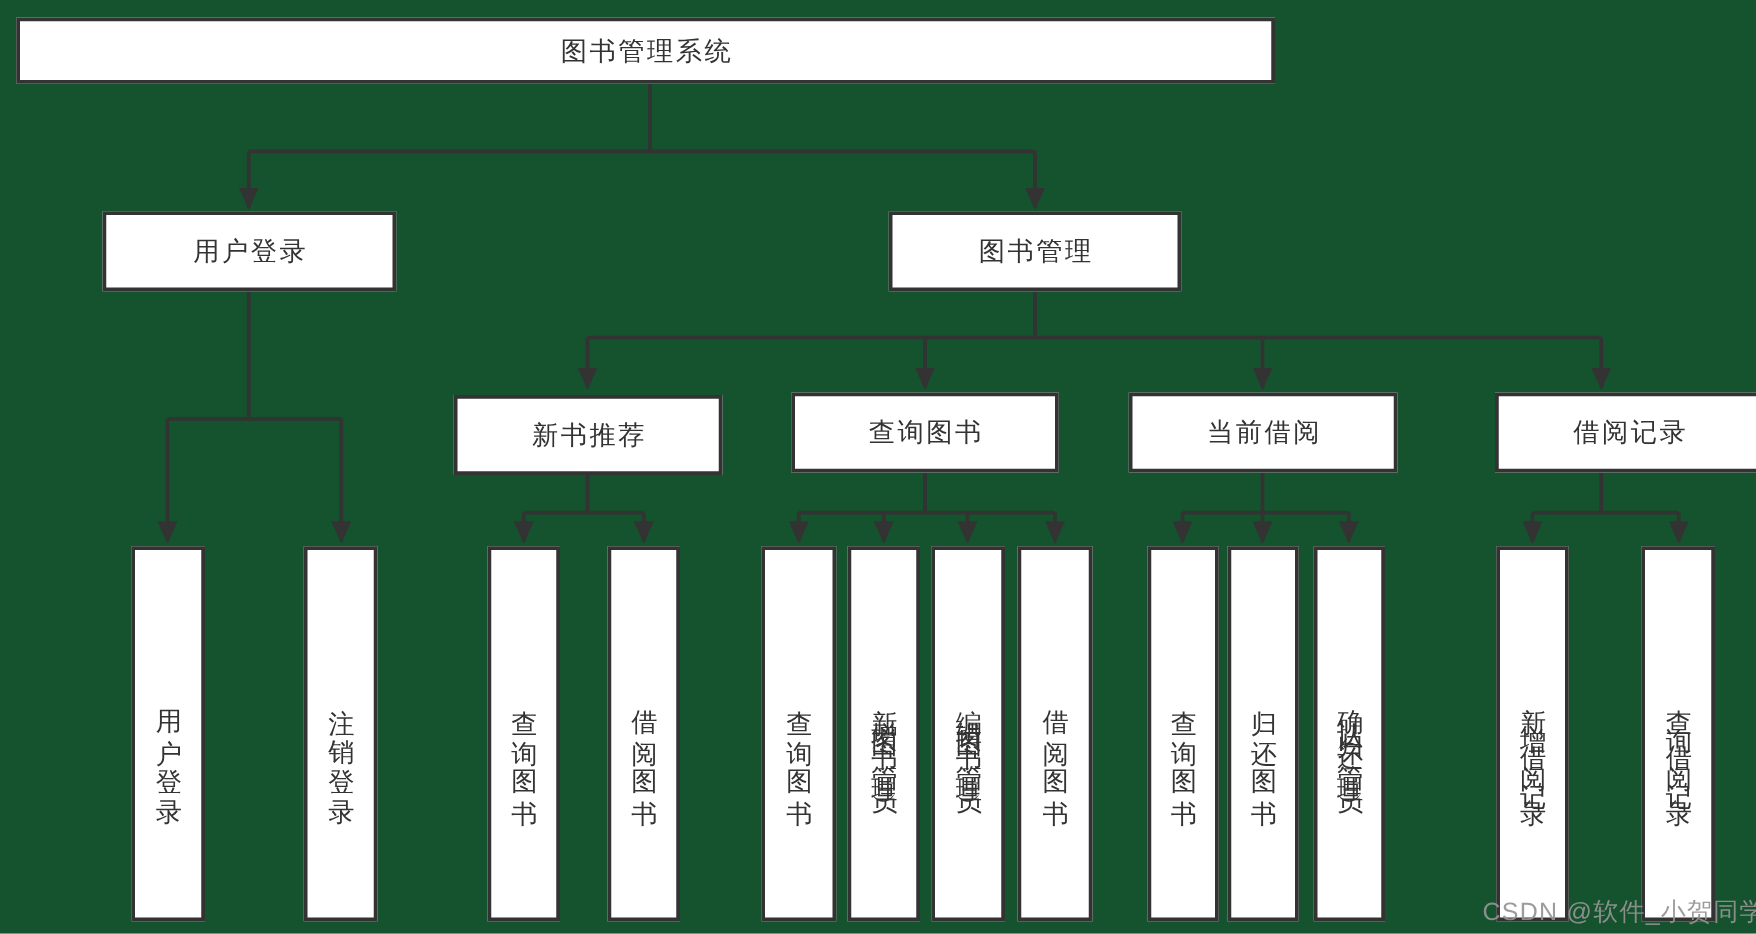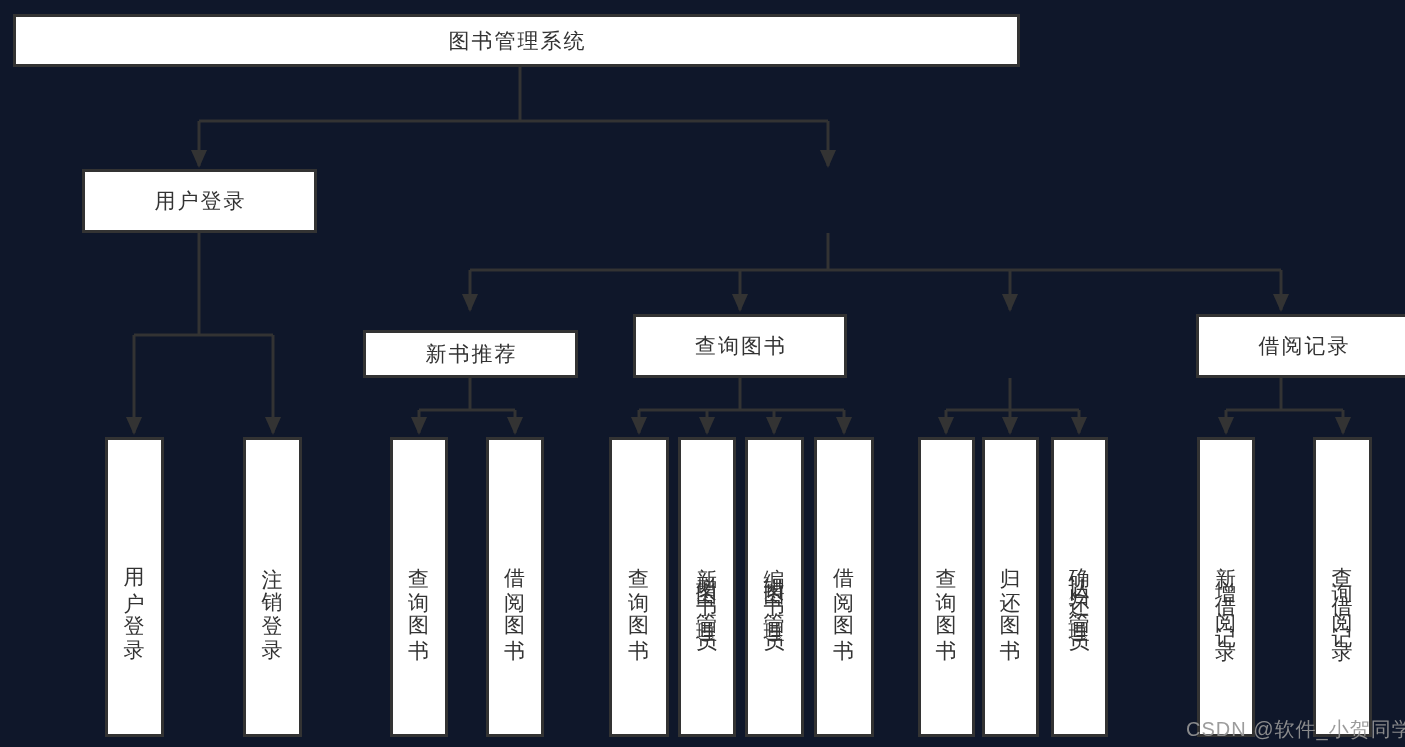--- a/index.html
+++ b/index.html
@@ -1,17 +1,17 @@
 <!DOCTYPE html>
 <html><head>
 <meta charset="utf-8">
 <style>
   html,body{margin:0;padding:0;background:#ffffff;}
   .canvas{
-    position:relative;width:1405px;height:747px;background:#0f172a;
+    position:relative;width:1405px;height:747px;background:#14532d;
     font-family:"Liberation Sans",sans-serif;color:#333333;overflow:hidden;
   }
   .connectors{position:absolute;left:0;top:0;width:1405px;height:747px;z-index:1;}
   .box{
     position:absolute;box-sizing:border-box;background:#ffffff;
     border:3px solid #333333;display:flex;align-items:center;justify-content:center;
     z-index:2;
   }
   .hlabel{font-size:21px;letter-spacing:2px;text-indent:2px;white-space:nowrap;}
   .vlabel{
@@ -65,26 +65,32 @@
     </g>
   </svg>
 
   <div class="box" style="left:13px;top:14px;width:1007px;height:53px;">
     <span class="hlabel">图书管理系统</span>
   </div>
 
   <div class="box" style="left:82px;top:169px;width:235px;height:64px;">
     <span class="hlabel">用户登录</span>
   </div>
+  <div class="box" style="left:711px;top:169px;width:234px;height:64px;">
+    <span class="hlabel">图书管理</span>
+  </div>
 
-  <div class="box" style="left:363px;top:330px;width:215px;height:48px;">
+  <div class="box" style="left:363px;top:316px;width:215px;height:64px;">
     <span class="hlabel">新书推荐</span>
   </div>
   <div class="box" style="left:633px;top:314px;width:214px;height:64px;">
     <span class="hlabel">查询图书</span>
+  </div>
+  <div class="box" style="left:903px;top:314px;width:215px;height:64px;">
+    <span class="hlabel">当前借阅</span>
   </div>
   <div class="box" style="left:1174px;top:314px;width:215px;height:64px;margin-left:22px;">
     <span class="hlabel">借阅记录</span>
   </div>
 
   <div class="box" style="left:105px;top:437px;width:59px;height:300px;">
     <span class="vlabel v4">用户登录</span>
   </div>
   <div class="box" style="left:243px;top:437px;width:59px;height:300px;">
     <span class="vlabel v4">注销登录</span>

